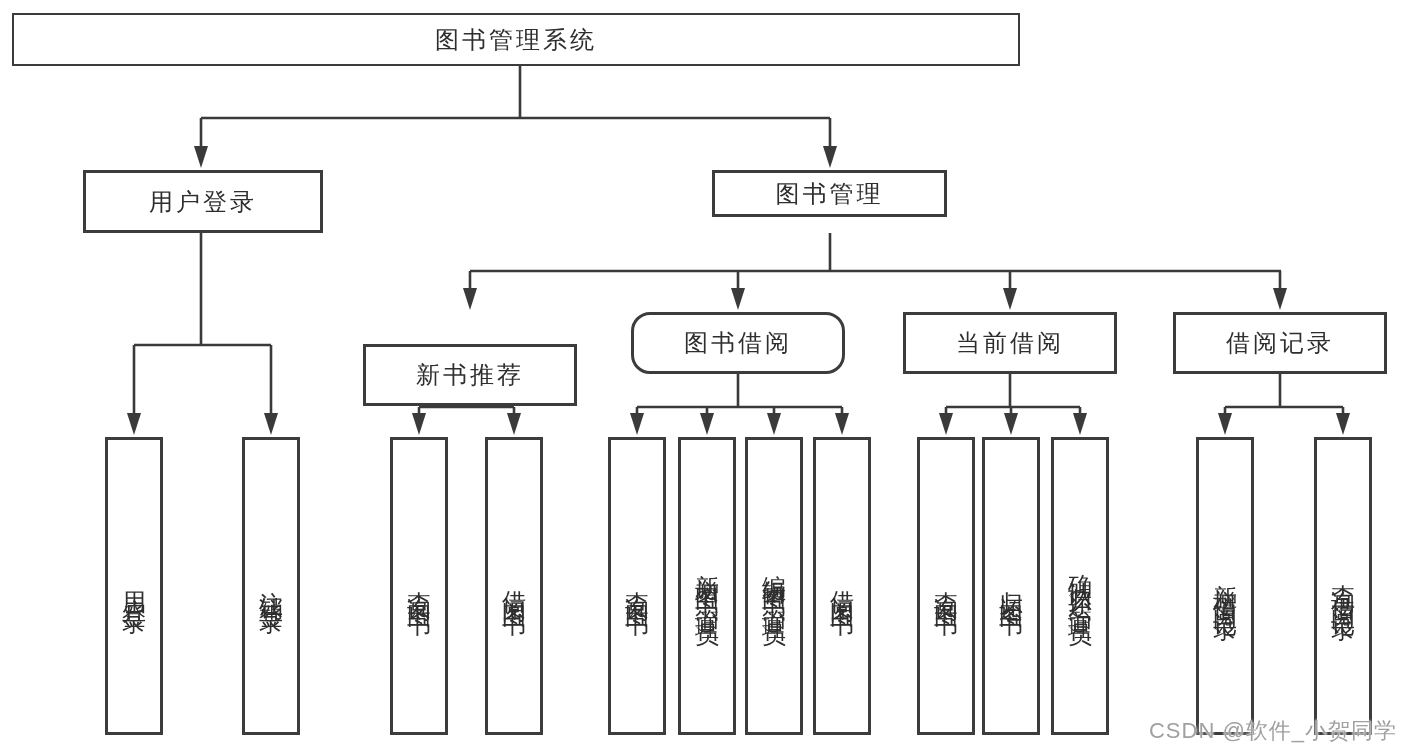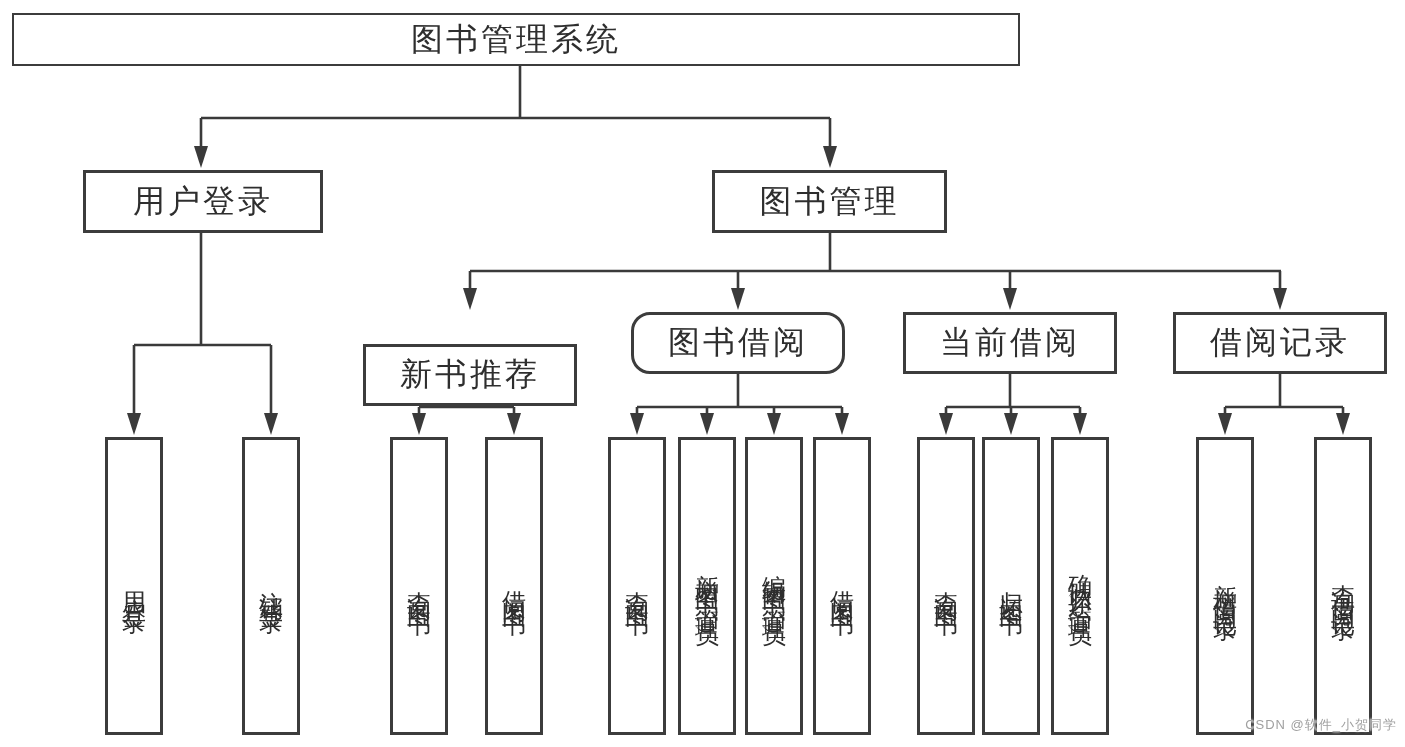--- a/index.html
+++ b/index.html
@@ -22,38 +22,38 @@
     box-sizing: border-box;
     border: 3px solid #3c3c3c;
     background: #ffffff;
     display: flex;
     align-items: center;
     justify-content: center;
     color: #2e2e2e;
     z-index: 2;
   }
   .h {
-    font-size: 32px;
+    font-size: 24px;
     letter-spacing: 3px;
     white-space: nowrap;
   }
   .root { border-width: 2px; }
   .leaf {
     writing-mode: vertical-rl;
     text-orientation: mixed;
     font-size: 24px;
     letter-spacing: 7px;
     line-height: 1;
   }
   .watermark {
     position: absolute;
     right: 8px;
     top: 716px;
     z-index: 5;
-    font-size: 13px;
+    font-size: 22px;
     letter-spacing: 1px;
     color: #a0a0a0;
     text-shadow: 0 0 3px #ffffff, 0 0 2px #ffffff;
     white-space: nowrap;
   }
 </style>
 </head>
 <body>
 
 <div class="stage">
@@ -120,21 +120,21 @@
       <polygon points="1004,413 1018,413 1011,435"></polygon>
       <polygon points="1073,413 1087,413 1080,435"></polygon>
       <polygon points="1218,413 1232,413 1225,435"></polygon>
       <polygon points="1336,413 1350,413 1343,435"></polygon>
     </g>
   </svg>
 
   <div class="box h root" style="left:12px; top:13px; width:1008px; height:53px;">图书管理系统</div>
 
   <div class="box h" style="left:83px; top:170px; width:240px; height:63px;">用户登录</div>
-  <div class="box h" style="left:712px; top:170px; width:235px; height:63px;">图书管理</div>
+  <div class="box h" style="left:712px; top:170px; width:235px; height:47px;">图书管理</div>
 
   <div class="box h" style="left:363px; top:312px; width:214px; height:62px;margin-top:32px;">新书推荐</div>
   <div class="box h" style="left:631px; top:312px; width:214px; height:62px;border-radius:19px;">图书借阅</div>
   <div class="box h" style="left:1173px; top:312px; width:214px; height:62px;">借阅记录</div>
   <div class="box h" style="left:903px; top:312px; width:214px; height:62px;">当前借阅</div>
 
   <div class="box leaf" style="left:105px; top:437px; width:58px; height:298px;">用户登录</div>
   <div class="box leaf" style="left:242px; top:437px; width:58px; height:298px;">注销登录</div>
 
   <div class="box leaf" style="left:390px; top:437px; width:58px; height:298px;">查询图书</div>

